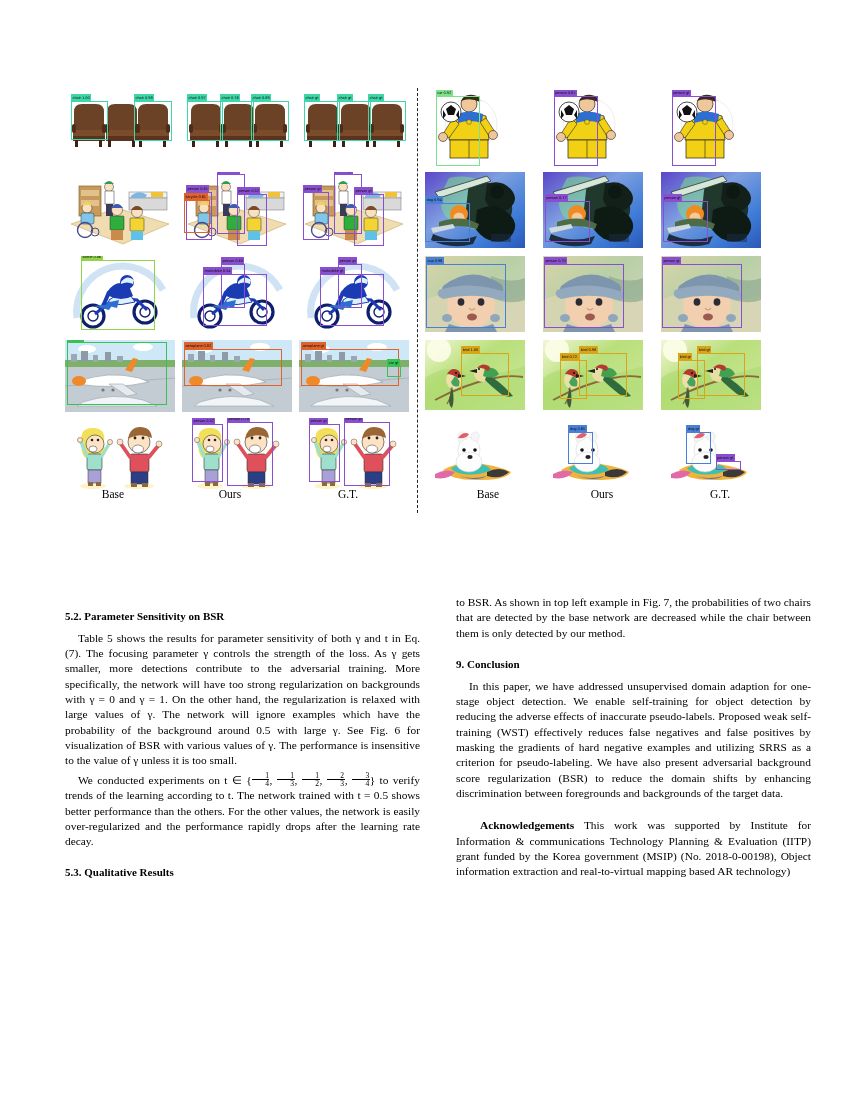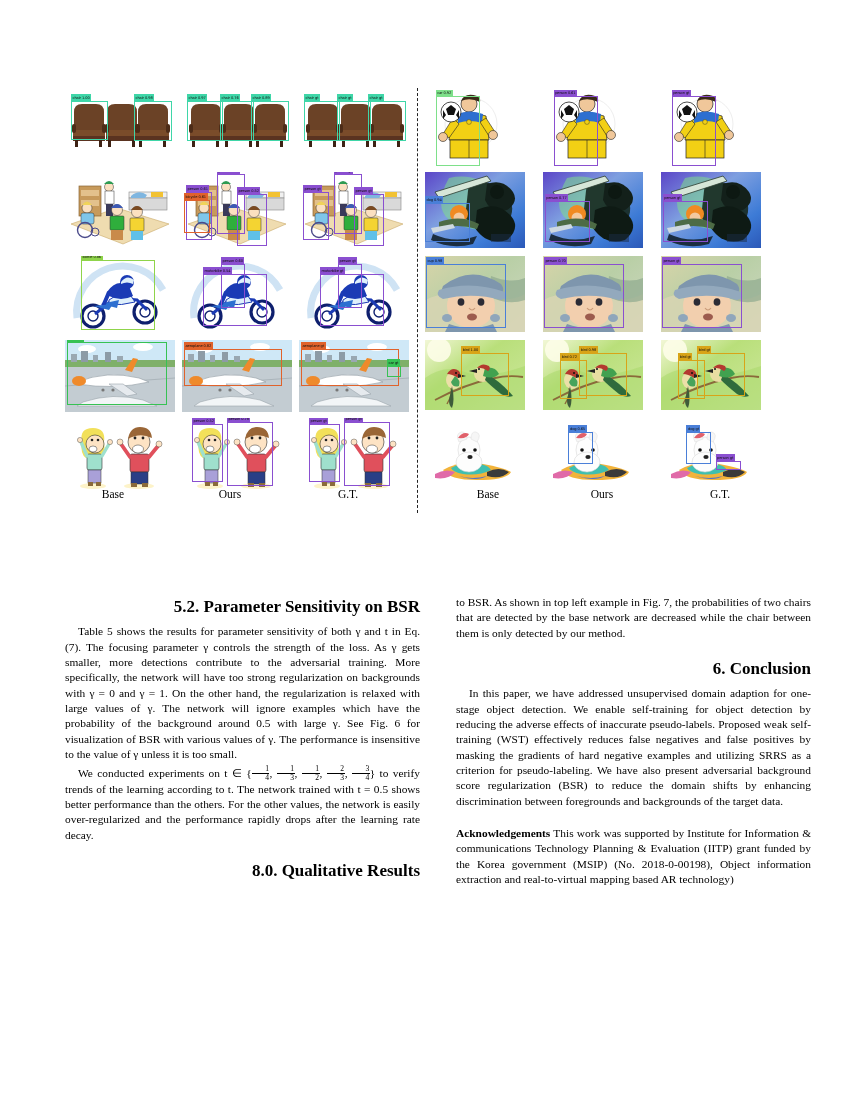--- a/index.html
+++ b/index.html
@@ -52,31 +52,31 @@
     position:absolute; left:65px; top:524px; width:740px;
     font-size:10.3px; line-height:1.32; text-align:justify;
   }
 
   
   .col { position:absolute; top:595px; width:355px; }
   .col.left  { left:65px; }
   .col.right { left:456px; }
   h2.sec {
     font-family:"Liberation Serif", serif;
-    font-size:17px; font-weight:bold;
-    margin:1px 0 7px 0; line-height:1.25;text-align:right;
+    font-size:11px; font-weight:bold;
+    margin:15px 0 7px 0; line-height:1.25;
   }
   h2.sec.gap { margin-top:17px; }
   p.para {
     font-size:11.4px; line-height:1.345; text-align:justify;
     margin:0 0 3px 0; text-indent:13px;
     hyphens:auto;
   }
   p.para.noind { text-indent:0; }
-  p.para b { font-weight:bold; }
+  p.para b { font-weight:bold;margin-left:24px; }
   .frac {
     display:inline-block; vertical-align:-0.38em;
     font-size:7.6px; line-height:1.02; text-align:center;
   }
   .frac .num { display:block; border-bottom:0.7px solid #000; padding:0 0.5px; }
   .frac .den { display:block; padding:0 0.5px; }
 </style>
 </head>
 <body>
 
@@ -990,23 +990,23 @@
         <div class="colcap" style="left: 497px; width: 80px;">Ours</div>
         <div class="colcap" style="left: 615px; width: 80px;">G.T.</div>
       </div>
   </div>
 
 
   <div class="col left">
     <h2 class="sec">5.2. Parameter Sensitivity on BSR</h2>
     <p class="para">Table 5 shows the results for parameter sensitivity of both γ and t in Eq. (7). The focusing parameter γ controls the strength of the loss. As γ gets smaller, more detections contribute to the adversarial training. More specifically, the network will have too strong regularization on backgrounds with γ = 0 and γ = 1. On the other hand, the regularization is relaxed with large values of γ. The network will ignore examples which have the probability of the background around 0.5 with large γ. See Fig. 6 for visualization of BSR with various values of γ. The performance is insensitive to the value of γ unless it is too small.</p>
     <p class="para"><span>We conducted experiments on </span><span>t ∈ {</span><span id="tfracs"><span class="frac"><span class="num">1</span><span class="den">4</span></span>, <span class="frac"><span class="num">1</span><span class="den">3</span></span>, <span class="frac"><span class="num">1</span><span class="den">2</span></span>, <span class="frac"><span class="num">2</span><span class="den">3</span></span>, <span class="frac"><span class="num">3</span><span class="den">4</span></span></span><span>} to verify trends of the learning according to t. The network trained with t = 0.5 shows better performance than the others. For the other values, the network is easily over-regularized and the performance rapidly drops after the learning rate decay.</span></p>
-    <h2 class="sec gap">8.0. Qualitative Results</h2>
+    <h2 class="sec gap">5.3. Qualitative Results</h2>
   </div>
 
   <div class="col right">
     <p class="para noind">to BSR. As shown in top left example in Fig. 7, the probabilities of two chairs that are detected by the base network are decreased while the chair between them is only detected by our method.</p>
-    <h2 class="sec gap">6. Conclusion</h2>
+    <h2 class="sec gap">9. Conclusion</h2>
     <p class="para">In this paper, we have addressed unsupervised domain adaption for one-stage object detection. We enable self-training for object detection by reducing the adverse effects of inaccurate pseudo-labels. Proposed weak self-training (WST) effectively reduces false negatives and false positives by masking the gradients of hard negative examples and utilizing SRRS as a criterion for pseudo-labeling. We have also present adversarial background score regularization (BSR) to reduce the domain shifts by enhancing discrimination between foregrounds and backgrounds of the target data.</p>
     <p class="para noind" style="margin-top:17px"><b>Acknowledgements</b><span> This work was supported by Institute for Information &amp; communications Technology Planning &amp; Evaluation (IITP) grant funded by the Korea government (MSIP) (No. 2018-0-00198), Object information extraction and real-to-virtual mapping based AR technology)</span></p>
   </div>
 
 </div>
 
 </body></html>

